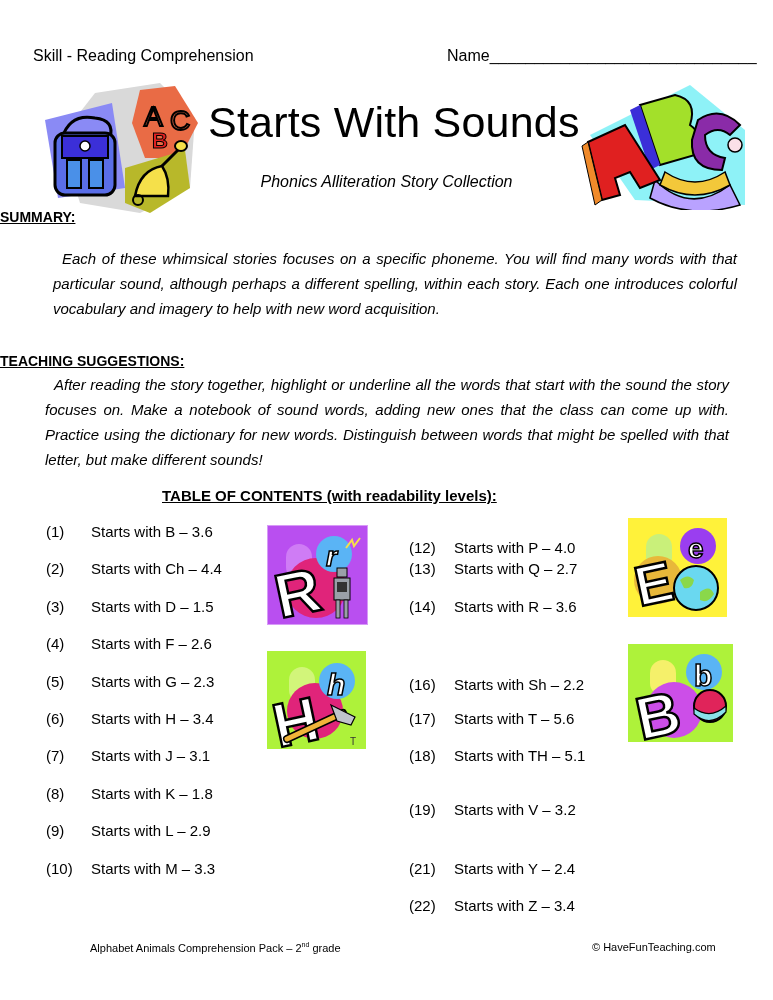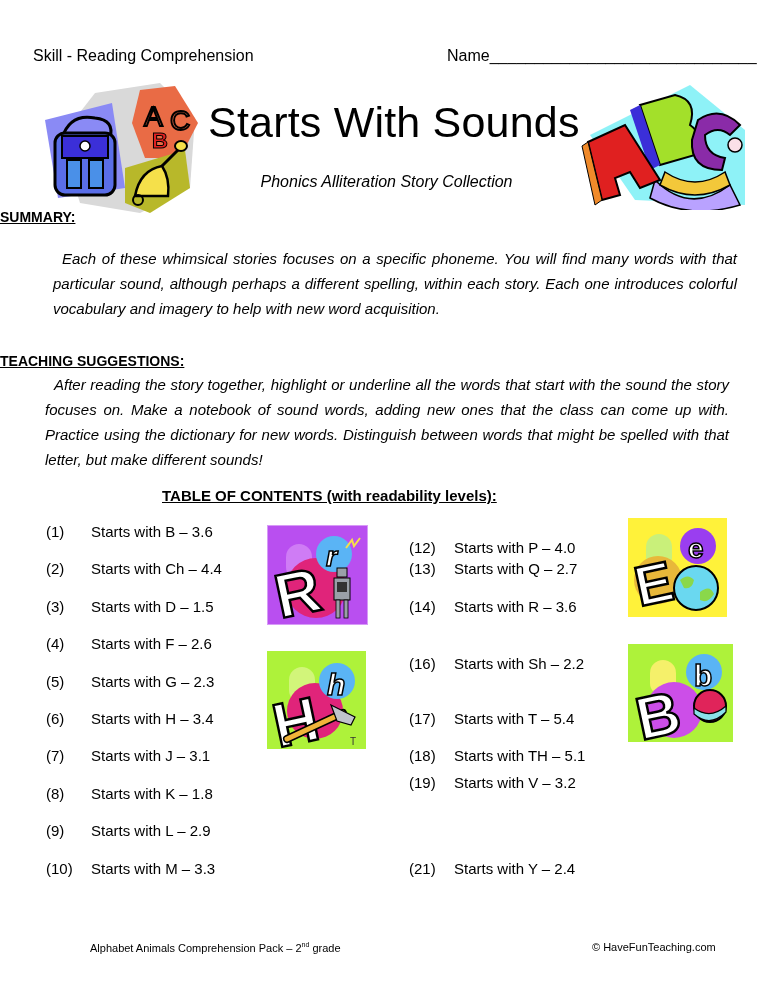--- a/index.html
+++ b/index.html
@@ -127,39 +127,43 @@
       <span class="lbl">Starts with P – 4.0</span>
     </div>
   <div class="abs toc-row" style="top:37.4px;width:230px;">
       <span class="num">(13)</span>
       <span class="lbl">Starts with Q – 2.7</span>
     </div>
   <div class="abs toc-row" style="top:74.8px;width:230px;">
       <span class="num">(14)</span>
       <span class="lbl">Starts with R – 3.6</span>
     </div>
-  <div class="abs toc-row" style="top:132px;width:230px;text-align:right;">
+  <div class="abs toc-row" style="top:153px;width:230px;text-align:right;">
       <span class="num">(16)</span>
       <span class="lbl">Starts with Sh – 2.2</span>
     </div>
   <div class="abs toc-row" style="top:187px;width:230px;">
       <span class="num">(17)</span>
-      <span class="lbl">Starts with T – 5.4</span>
+      <span class="lbl">Starts with T – 5.6</span>
     </div>
   <div class="abs toc-row" style="top:224.4px;width:230px;text-align:right;">
       <span class="num">(18)</span>
       <span class="lbl">Starts with TH – 5.1</span>
     </div>
-  <div class="abs toc-row" style="top:251px;width:230px;">
+  <div class="abs toc-row" style="top:278px;width:230px;">
       <span class="num">(19)</span>
       <span class="lbl">Starts with V – 3.2</span>
     </div>
   <div class="abs toc-row" style="top:336.6px;width:230px;">
       <span class="num">(21)</span>
       <span class="lbl">Starts with Y – 2.4</span>
+    </div>
+  <div class="abs toc-row" style="top:374px;width:230px;">
+      <span class="num">(22)</span>
+      <span class="lbl">Starts with Z – 3.4</span>
     </div>
 </div>
 
 <div class="tile" style="left:267px;top:525px;width:99px;height:98px;background:#b94ff0;border:1px solid #d79af7;">
   <svg width="99" height="98" viewBox="0 0 99 98">
     <rect x="18" y="18" width="26" height="36" rx="13" fill="#cf7cf5"></rect>
     <circle cx="48" cy="62" r="30" fill="#e0247a"></circle>
     <circle cx="66" cy="28" r="18" fill="#5ab4f5"></circle>
     <text x="58" y="40" font-family="Liberation Sans, sans-serif" font-weight="bold" font-size="28" fill="#fff" stroke="#000" stroke-width="1.5" font-style="italic">r</text>
     <text x="6" y="88" font-family="Liberation Sans, sans-serif" font-weight="bold" font-size="62" fill="#fff" stroke="#000" stroke-width="2.5" transform="rotate(-12 30 60)">R</text>

